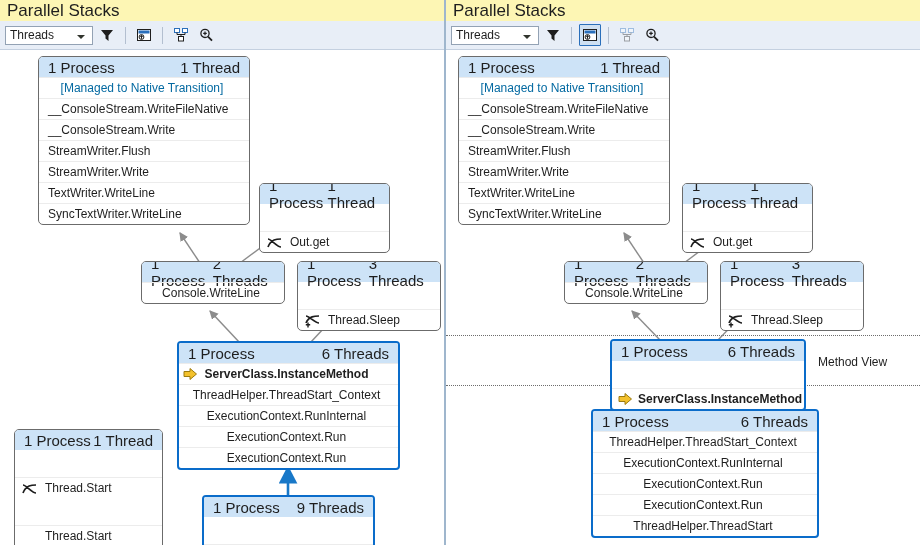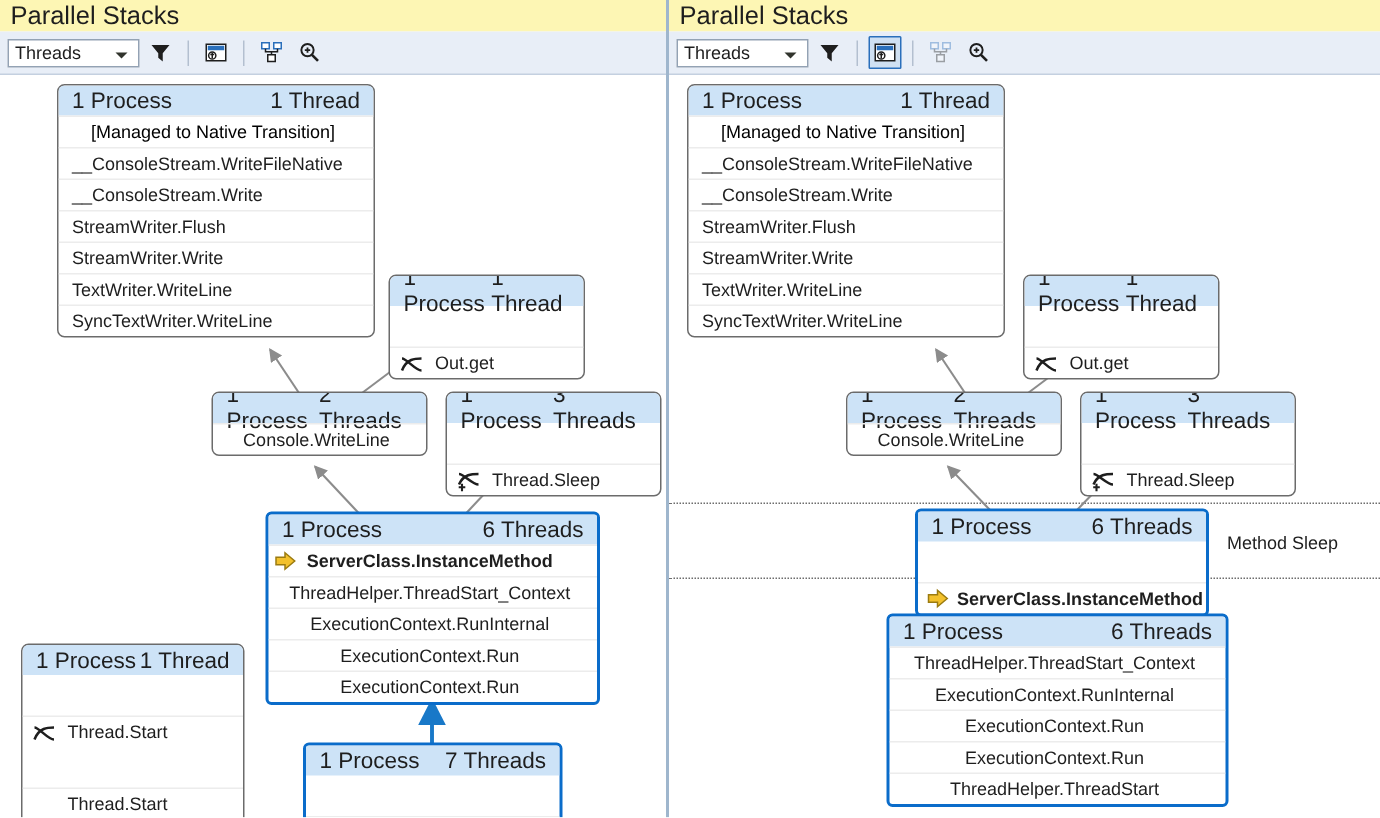--- a/index.html
+++ b/index.html
@@ -114,21 +114,21 @@
   .row {
     height: 21px;
     line-height: 21px;
     padding-left: 9px;
     border-top: 1px solid #ececec;
     white-space: nowrap;
     box-sizing: border-box;
     position: relative;
   }
   .row:first-of-type { border-top: none; }
-  .row.dim { color: #000000; }
+  .row.dim { color: #0369a1; }
   .row.bold { font-weight: bold; }
   .row.center { text-align: center; padding-left: 0; padding-right: 4px; }
   .row.icon-row { padding-left: 30px; margin-top: 27px; }
   
   .thread-glyph {
     position: absolute;
     left: 6px; top: 4px;
     width: 17px; height: 14px;
   }
   
@@ -315,21 +315,21 @@
         <span>Thread.Start</span>
       </div>
       <div class="row icon-row">Thread.Start</div>
       <div class="row icon-row">Simple.CreateThreads</div>
       <div class="row icon-row">Simple.Main</div>
     </div>
 
     <div class="box selected" id="l-box7" style="left:202px; top:495px; width:173px;">
       <div class="hdr">
         <span>1 Process</span>
-        <span>7 Threads</span>
+        <span>9 Threads</span>
       </div>
       <div class="row icon-row">
         <span class="thread-glyph">
           <svg width="17" height="14" viewBox="0 0 17 14">
               <path d="M2 11 C5 3, 11 3, 15 3 M2 3 C5 3, 11 11, 15 11" stroke="#1e1e1e" stroke-width="1.7" fill="none"></path>
             </svg>
         </span>
         <span>ThreadHelper.ThreadStart</span>
       </div>
     </div>
@@ -379,21 +379,21 @@
         <svg width="16" height="16" viewBox="0 0 16 16">
           <circle cx="7" cy="6.4" r="4.1" fill="none" stroke="#1e1e1e" stroke-width="1.3"></circle>
           <path d="M10 9.6 L14 13.6" stroke="#1e1e1e" stroke-width="1.8"></path>
           <path d="M7 4.6 v3.6 M5.2 6.4 h3.6" stroke="#1e1e1e" stroke-width="1.2"></path>
         </svg>
       </div>
     </div>
 
     <div class="mv-dotted" style="left:0; top:335px; width:474px;"></div>
     <div class="mv-dotted" style="left:0; top:385px; width:474px;"></div>
-    <div class="mv-label" style="left:372px; top:355px;">Method Sleep</div>
+    <div class="mv-label" style="left:372px; top:355px;">Method View</div>
 
     <svg class="links">
       <line x1="198" y1="263" x2="178" y2="233" stroke="#8c8c8c" stroke-width="1.4" marker-end="url(#ah-gray)"></line>
       <line x1="238" y1="263" x2="278" y2="233" stroke="#8c8c8c" stroke-width="1.4" marker-end="url(#ah-gray)"></line>
       <line x1="214" y1="340" x2="186" y2="311" stroke="#8c8c8c" stroke-width="1.4" marker-end="url(#ah-gray)"></line>
       <line x1="272" y1="340" x2="300" y2="311" stroke="#8c8c8c" stroke-width="1.4" marker-end="url(#ah-gray)"></line>
       <line x1="264" y1="409" x2="264" y2="382" stroke="#1878c8" stroke-width="2.6" marker-end="url(#ah-blue)"></line>
     </svg>
 
     <div class="box" id="r-box1" style="left:12px; top:56px; width:212px;">

